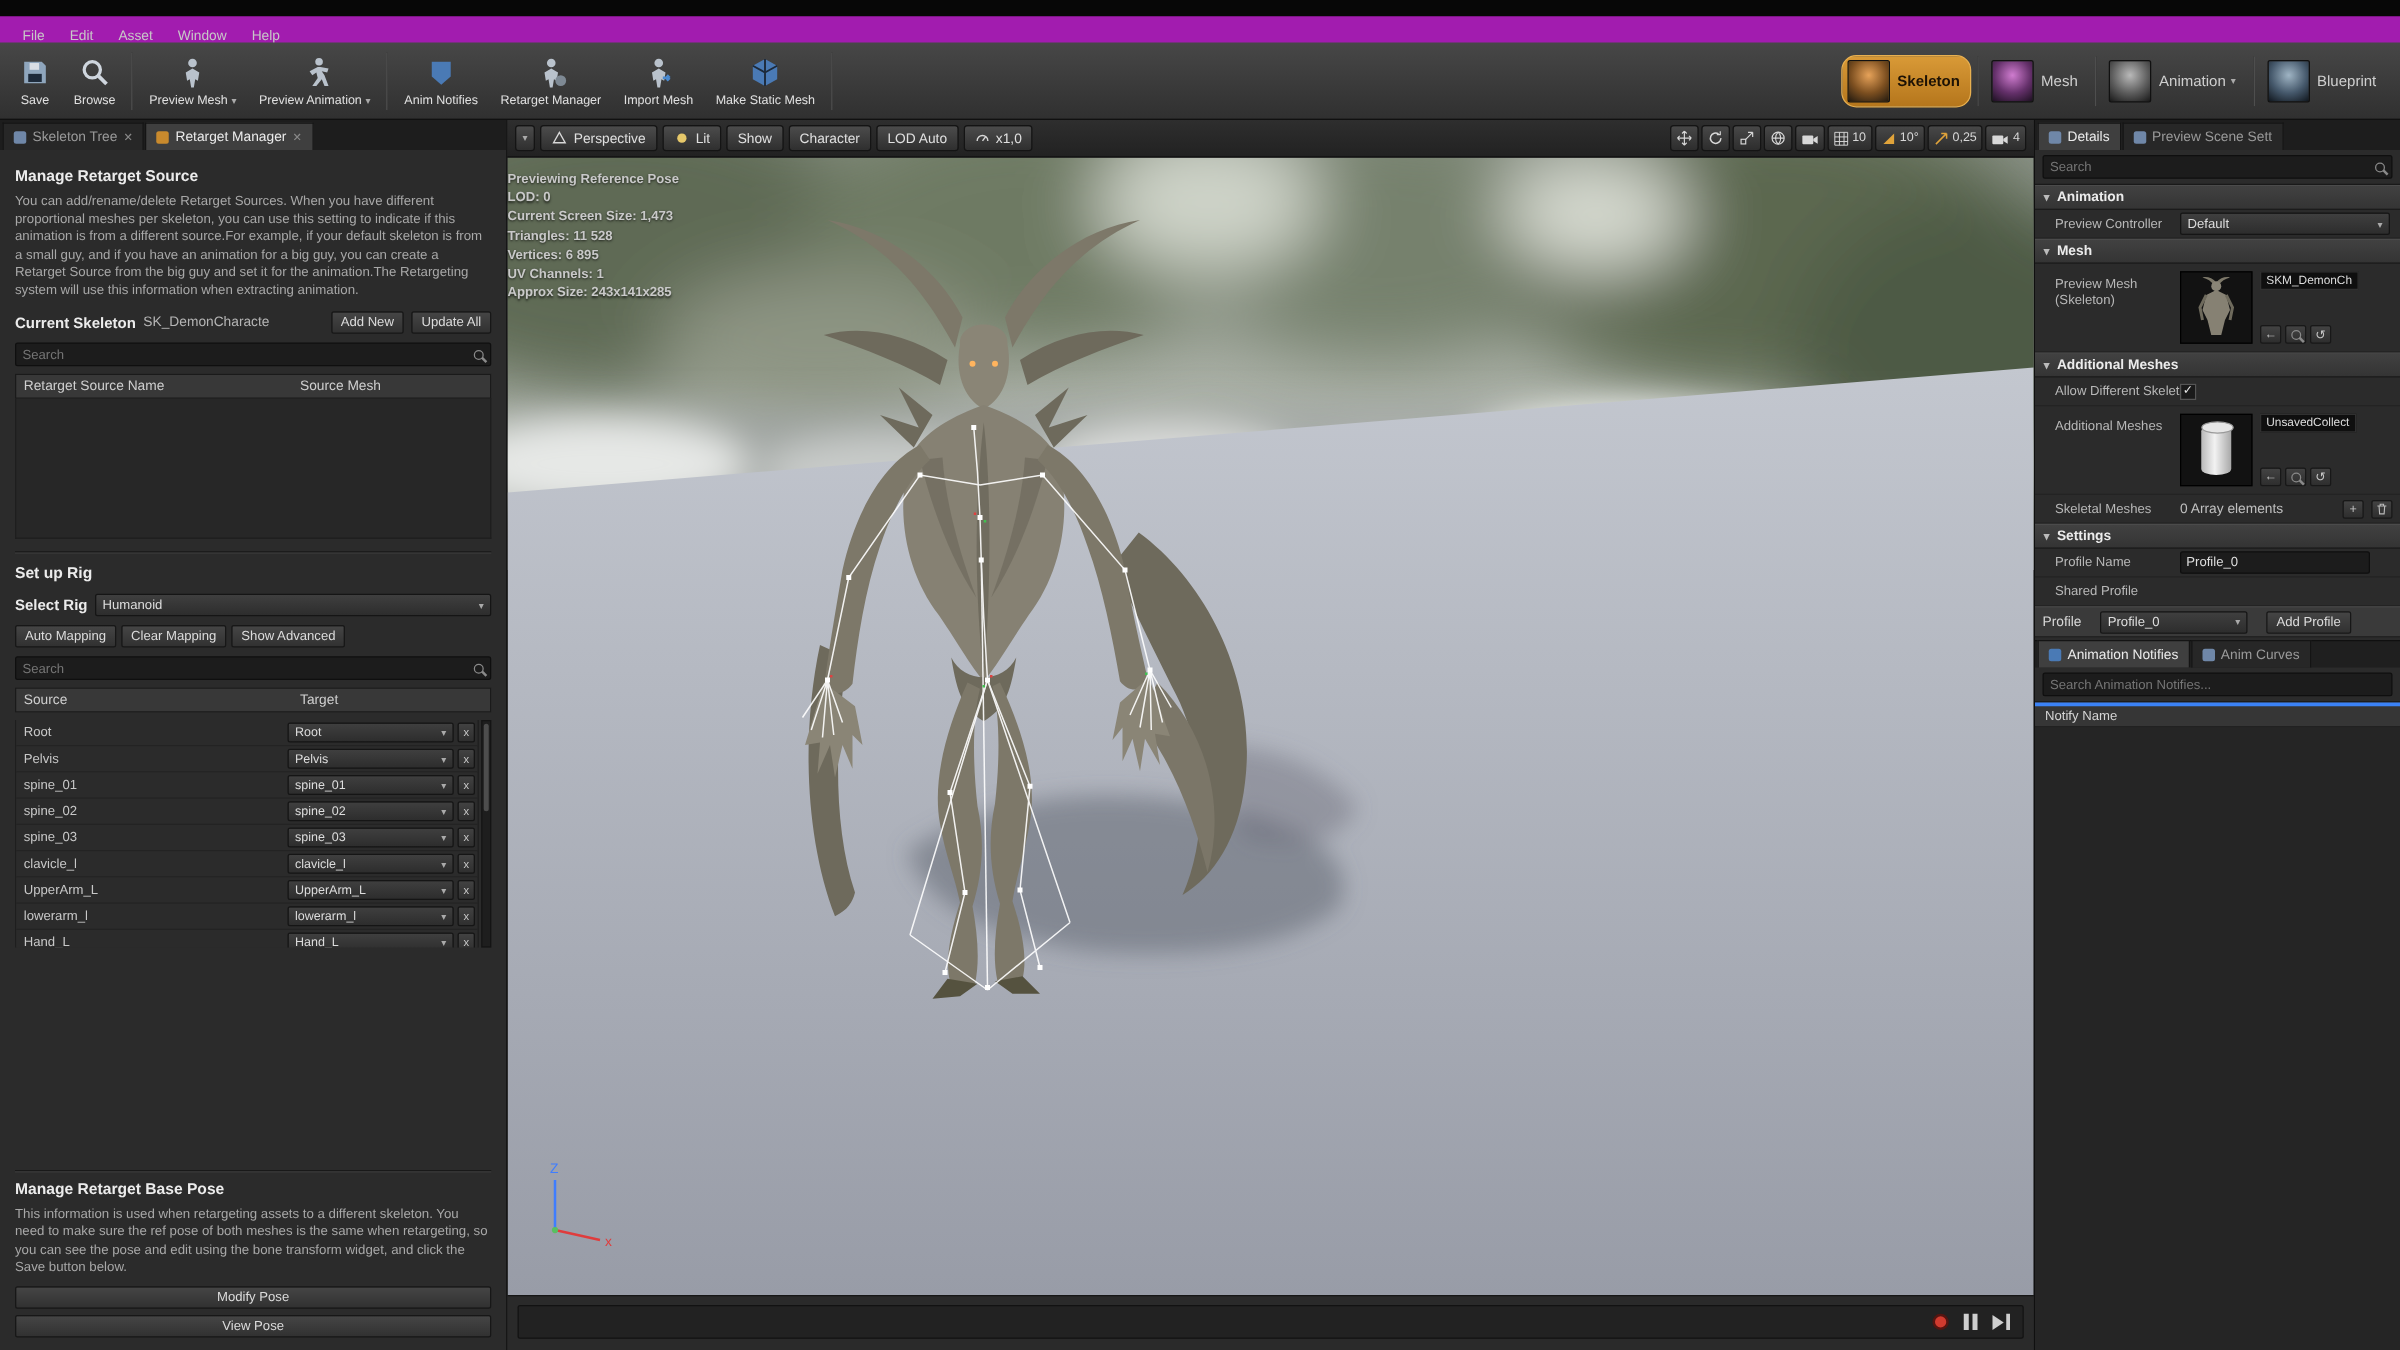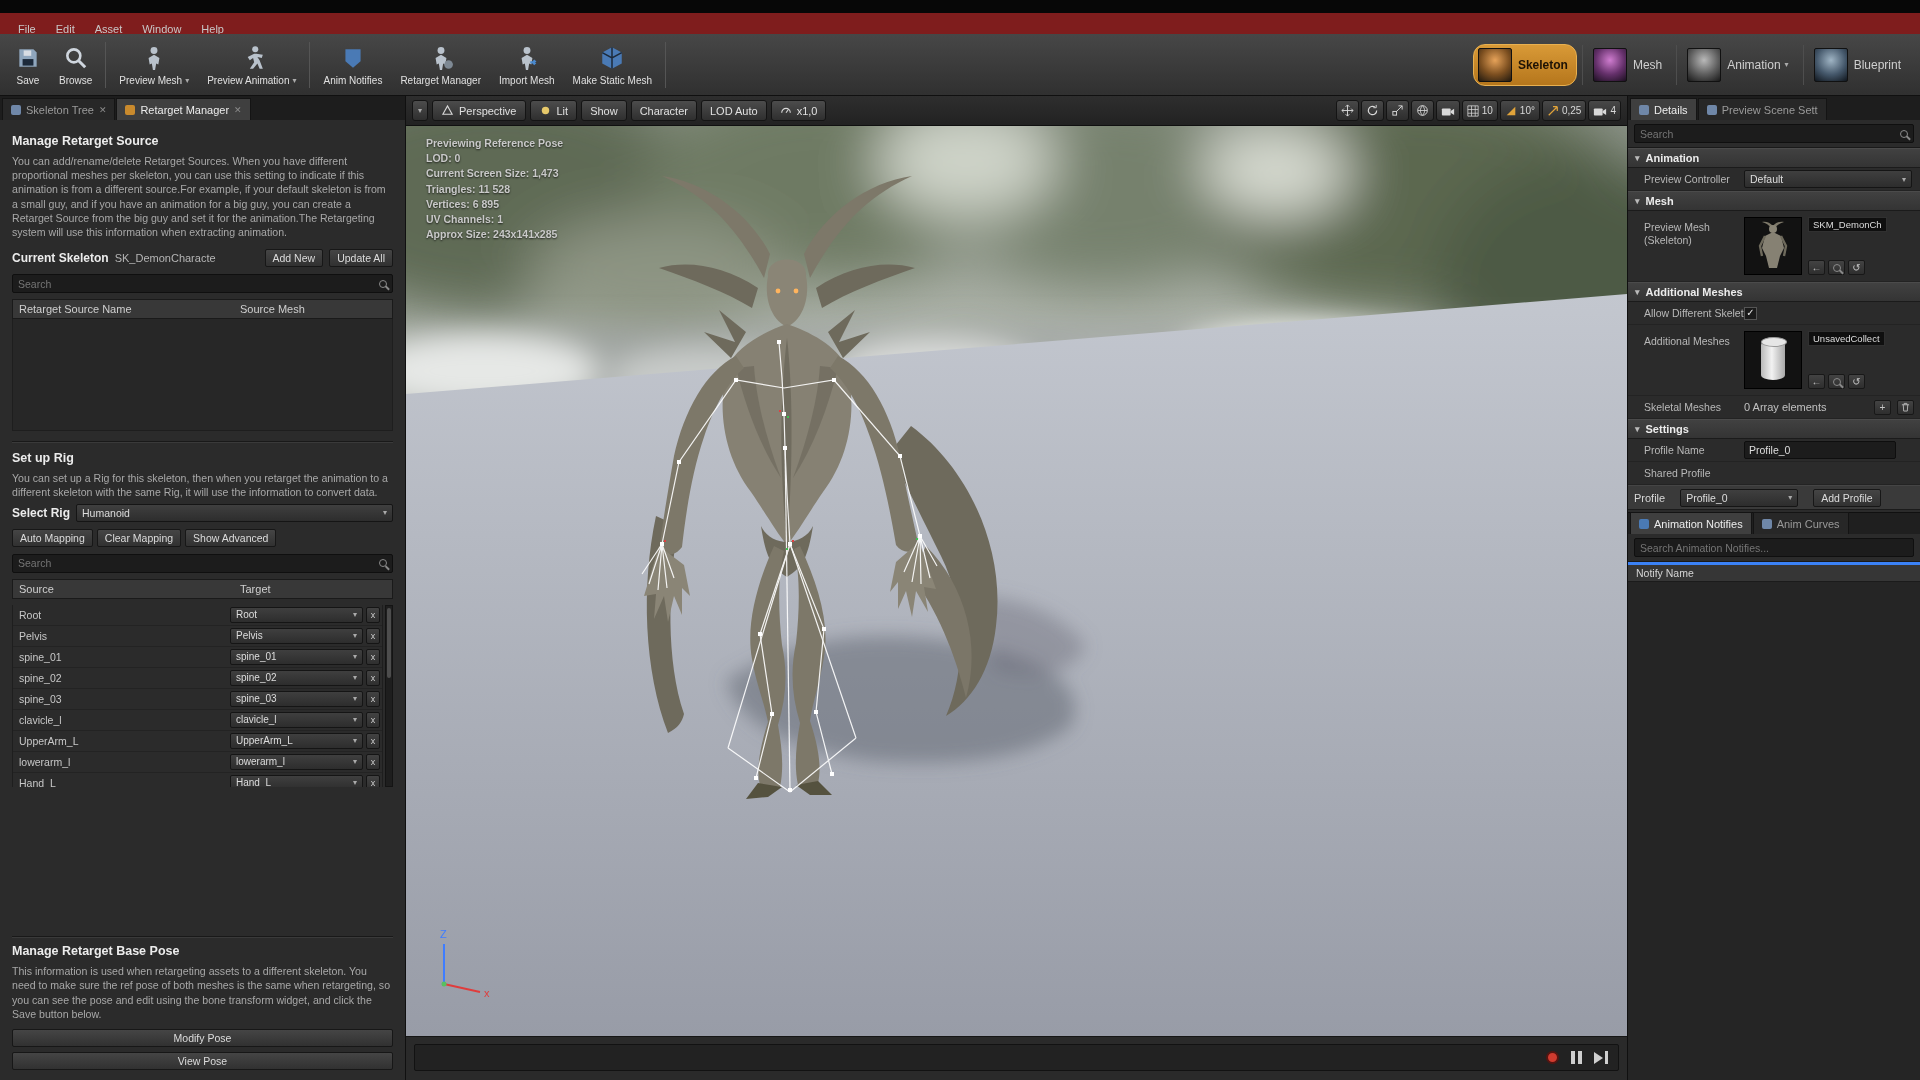--- a/index.html
+++ b/index.html
@@ -3,21 +3,21 @@
 <meta charset="utf-8">
 <style>
   *{margin:0;padding:0;box-sizing:border-box;}
   html,body{width:1920px;height:1080px;overflow:hidden;}
   body{background:#1b1b1b;font-family:"Liberation Sans",sans-serif;font-size:11px;color:#c8c8c8;position:relative;}
 
   
   .titlebar{position:absolute;top:0;left:0;right:0;height:31px;background:#070707;display:flex;align-items:flex-end;justify-content:flex-end;}
   .ue-logo{width:14px;height:11px;background:#2e2e2e;margin:0 6px 1px 6px;border-radius:2px;}
   .doc-tab{height:12px;background:#3a3a3a;border:1px solid #1a1a1a;border-bottom:none;padding:0 10px;font-size:8px;color:#ddd;overflow:hidden;white-space:nowrap;line-height:11px;}
-  .menubar{position:absolute;top:13px;left:0;right:0;height:33px;background:#7f1d1d;border-bottom:1px solid #151515;display:flex;align-items:center;padding-left:8px;}
+  .menubar{position:absolute;top:13px;left:0;right:0;height:33px;background:#a21caf;border-bottom:1px solid #151515;display:flex;align-items:center;padding-left:8px;}
   .menubar span{padding:0 10px;color:#c8c8c8;cursor:default;}
   .toolbar{position:absolute;top:34px;left:0;right:0;height:62px;background:linear-gradient(#474747,#303030);border-bottom:1px solid #101010;display:flex;align-items:center;}
   .tb-left{display:flex;align-items:center;height:100%;padding-left:6px;}
   .tb-btn{display:flex;flex-direction:column;align-items:center;justify-content:center;padding:3px 9px;height:56px;border-radius:3px;}
   .tb-btn .ic{height:30px;display:flex;align-items:center;justify-content:center;}
   .tb-btn .lb{font-size:10px;color:#e0e0e0;margin-top:2px;white-space:nowrap;display:flex;align-items:center;gap:3px;}
   .tb-sep{width:1px;height:46px;background:#1c1c1c;border-right:1px solid #555;margin:0 4px;}
   .arr{font-size:8px;color:#aaa;}
   .tb-modes{margin-left:auto;display:flex;align-items:center;gap:2px;padding-right:10px;height:100%;}
   .mode{display:flex;align-items:center;gap:6px;padding:3px 8px 3px 4px;border-radius:12px;border:1px solid transparent;}
@@ -80,21 +80,21 @@
   .bp-btns{display:flex;justify-content:flex-end;gap:5px;margin-top:8px;flex-direction:column;}
 
   
   .vp-toolbar{position:absolute;top:0;left:0;right:0;height:30px;background:linear-gradient(#2e2e2e,#222);border-bottom:1px solid #101010;display:flex;align-items:center;padding:0 6px;gap:4px;z-index:5;}
   .vbtn{height:21px;background:linear-gradient(#4c4c4c,#2f2f2f);border:1px solid #141414;border-radius:3px;padding:0 8px;display:flex;align-items:center;gap:5px;font-size:11px;color:#e0e0e0;white-space:nowrap;}
   .vbtn.sm{padding:0 5px;}
   .vp-right{margin-left:auto;display:flex;align-items:center;gap:2px;}
   .ibtn{height:21px;min-width:22px;background:linear-gradient(#484848,#2d2d2d);border:1px solid #141414;border-radius:3px;display:flex;align-items:center;justify-content:center;gap:3px;padding:0 4px;color:#d8d8d8;font-size:10px;}
   .vp-canvas{position:absolute;top:30px;left:0;right:0;bottom:44px;overflow:hidden;}
   .vp-canvas svg{display:block;width:100%;height:100%;}
-  .vp-stats{position:absolute;top:40px;left:20px;z-index:6;font-size:10.5px;font-weight:bold;color:#c9c9c9;text-shadow:0 1px 2px rgba(0,0,0,.7);line-height:1.45;}
+  .vp-stats{position:absolute;top:40px;left:0;z-index:6;font-size:10.5px;font-weight:bold;color:#c9c9c9;text-shadow:0 1px 2px rgba(0,0,0,.7);line-height:1.45;}
   .vp-bottom{position:absolute;left:0;right:0;bottom:0;height:44px;background:#2a2a2a;border-top:1px solid #161616;z-index:5;}
   .playbar{position:absolute;left:8px;right:8px;top:7px;height:27px;background:#222;border:1px solid #121212;border-radius:2px;display:flex;align-items:center;justify-content:flex-end;padding:0 10px;gap:12px;}
   .rec{width:13px;height:13px;border-radius:50%;background:#d03b2f;border:2px solid #551511;}
   .pause{display:flex;gap:3px;}
   .pause i{display:block;width:4px;height:13px;background:#cfcfcf;}
   .step{display:flex;align-items:center;gap:2px;color:#cfcfcf;}
   .step .tri{width:0;height:0;border-left:9px solid #cfcfcf;border-top:6px solid transparent;border-bottom:6px solid transparent;}
   .step .bar{width:3px;height:13px;background:#cfcfcf;}
 
   
@@ -305,21 +305,20 @@
       </div>
 
       <div class="cols">
         <span class="c1">Retarget Source Name</span>
         <span class="c2">Source Mesh</span>
       </div>
       <div class="empty-list"></div>
 
       <div class="divider"></div>
       <div class="sec-title">Set up Rig</div>
-      <p class="desc">You can set up a Rig for this skeleton, then when you retarget the animation to a different skeleton with the same Rig, it will use the information to convert data.</p>
 
       <div class="rig-row">
         <span class="cs-label">Select Rig</span>
         <div class="dd" style="flex:1">
           <span>Humanoid</span>
           <span class="arr">▾</span>
         </div>
       </div>
 
       <div class="rig-btns">

